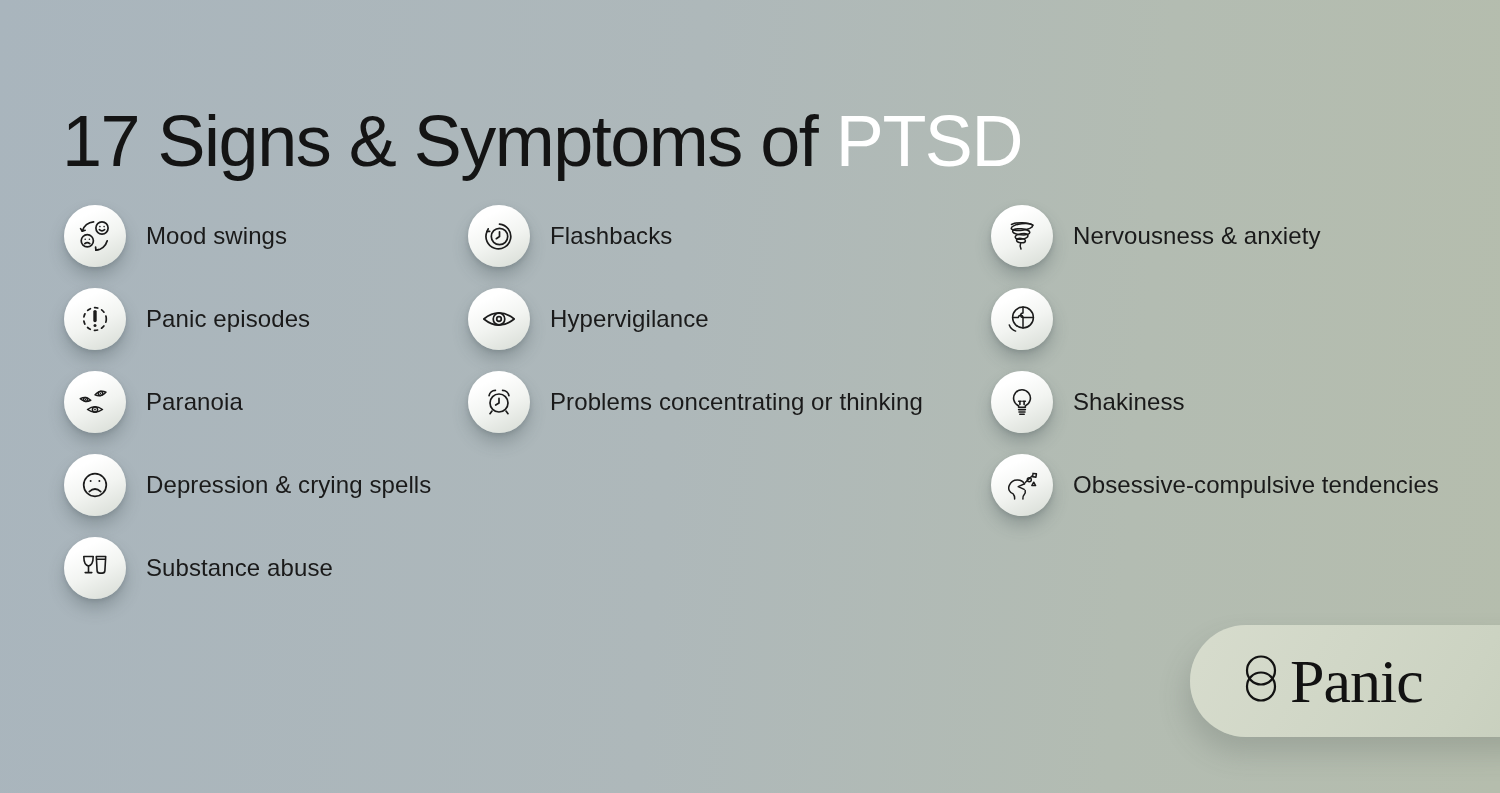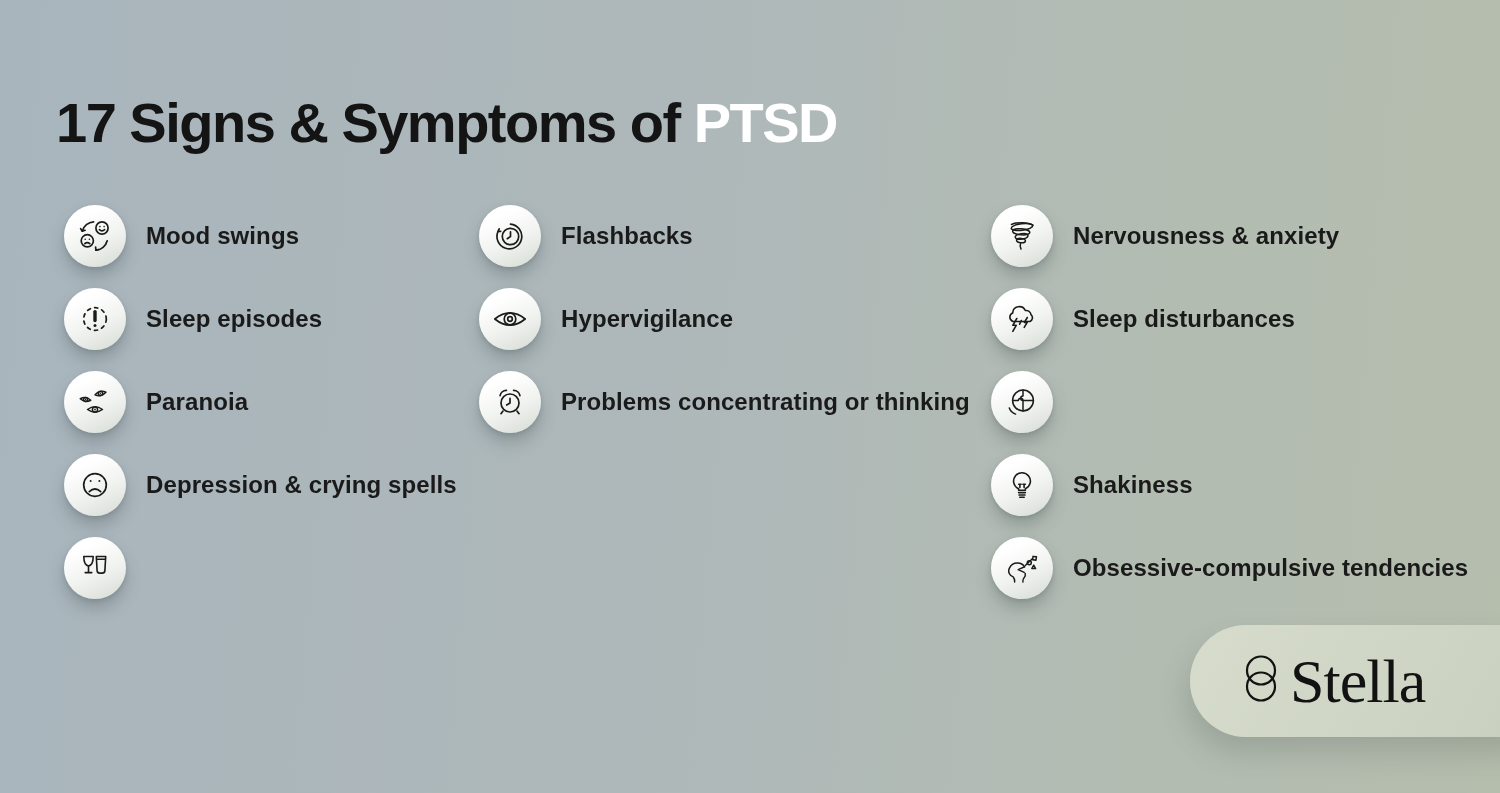--- a/index.html
+++ b/index.html
@@ -4,38 +4,38 @@
 <style>
   html,body{margin:0;padding:0;}
   .stage{
     position:relative;
     width:1500px;height:793px;
     overflow:hidden;
     background:linear-gradient(95deg,#a9b5bd 0%,#aeb8ba 45%,#b3bcb2 75%,#b5bdad 100%);
     font-family:"Liberation Sans",sans-serif;
   }
   .title{
-    position:absolute;left:56px;top:56px;
-    font-size:56px;font-weight:700;letter-spacing:-1.5px;line-height:1.05;
+    position:absolute;left:62px;top:56px;
+    font-size:72px;font-weight:400;letter-spacing:-1.5px;line-height:1.05;
     color:#141414;white-space:nowrap;
   }
   .title .hl{color:#ffffff;}
   .col{position:absolute;top:205px;}
   .col1{left:64px;}
-  .col2{left:479px;}
+  .col2{left:468px;}
   .col3{left:991px;text-align:right;}
   .item{display:flex;align-items:center;margin-bottom:21px;height:62px;}
   .circle{
     width:62px;height:62px;border-radius:50%;
     background:linear-gradient(155deg,#ffffff 22%,#f2f4f1 55%,#d6dbd4 100%);
     box-shadow:0 10px 16px rgba(62,74,78,0.28),0 2px 4px rgba(62,74,78,0.18);
     display:flex;align-items:center;justify-content:center;flex:0 0 auto;
   }
   .label{
-    margin-left:20px;font-size:24px;color:#1a1a1a;white-space:nowrap;letter-spacing:.1px;font-weight:bold;
+    margin-left:20px;font-size:24px;color:#1a1a1a;white-space:nowrap;letter-spacing:.1px;
   }
   .icon-svg{display:block;}
   .brand-pill{
     position:absolute;left:1190px;top:625px;width:380px;height:112px;
     border-radius:56px;
     background:linear-gradient(120deg,#d7dccd 0%,#ccd3c2 70%,#c6cdbb 100%);
     box-shadow:-4px 16px 28px rgba(72,82,76,0.22);
     display:flex;align-items:center;padding-left:52px;box-sizing:border-box;
   }
   .brand-name{
@@ -74,21 +74,21 @@
 
 
     <div class="item">
       <span class="circle">
         <svg class="icon-svg" viewBox="0 0 38 38" width="38" height="38" fill="none" stroke="#1b1b1b" stroke-width="1.7" stroke-linecap="round" stroke-linejoin="round">
           <circle cx="19" cy="19" r="11.3" stroke-dasharray="3.2 4.3"></circle>
           <path d="M19 11.6 V20.6" stroke-width="3.4"></path>
           <circle cx="19" cy="25.6" r="1.5" fill="#1b1b1b" stroke="none"></circle>
         </svg>
       </span>
-      <span class="label">Sleep episodes</span>
+      <span class="label">Panic episodes</span>
     </div>
 
     <div class="item">
       <span class="circle">
         <svg class="icon-svg" viewBox="0 0 38 38" width="38" height="38" fill="none" stroke="#1b1b1b" stroke-width="1.5" stroke-linecap="round" stroke-linejoin="round">
           <g transform="rotate(-14 24.5 10.5)">
             <path d="M18.8 10.5 Q24.5 6.5 30.2 10.5 Q24.5 14.5 18.8 10.5 Z"></path>
             <circle cx="24.5" cy="10.5" r="2.2"></circle>
               <circle cx="24.5" cy="10.5" r=".7" fill="#1b1b1b" stroke="none"></circle>
           </g>
@@ -119,20 +119,21 @@
 
     <div class="item">
       <span class="circle">
         <svg class="icon-svg" viewBox="0 0 38 38" width="38" height="38" fill="none" stroke="#1b1b1b" stroke-width="1.6" stroke-linecap="round" stroke-linejoin="round">
           <path d="M7.8 7.5 H17.2 C17.2 13 15.4 16.4 12.5 17 C9.6 16.4 7.8 13 7.8 7.5 Z"></path>
           <path d="M12.5 17 V23.6 M9.2 23.6 H15.8"></path>
           <path d="M20.3 7.5 H29.7 L28.9 21.6 A2.7 2.7 0 0 1 26.2 24.1 H23.8 A2.7 2.7 0 0 1 21.1 21.6 Z"></path>
           <path d="M20.7 10.3 H29.3"></path>
         </svg>
       </span>
+      <span class="label">Substance abuse</span>
     </div>
 
   </div>
 
   <div class="col col2">
 
     <div class="item">
       <span class="circle">
         <svg class="icon-svg" viewBox="0 0 38 38" width="38" height="38" fill="none" stroke="#1b1b1b" stroke-width="1.7" stroke-linecap="round" stroke-linejoin="round">
           <circle cx="19.5" cy="19.5" r="8.2"></circle>
@@ -181,31 +182,20 @@
           <ellipse cx="19" cy="10" rx="10.8" ry="3.3" transform="rotate(-7 19 10)"></ellipse>
           <ellipse cx="18.2" cy="14.8" rx="8.6" ry="3" transform="rotate(5 18.2 14.8)"></ellipse>
           <ellipse cx="18.6" cy="19.4" rx="6.4" ry="2.7" transform="rotate(-9 18.6 19.4)"></ellipse>
           <ellipse cx="18" cy="23.6" rx="4.4" ry="2.2" transform="rotate(6 18 23.6)"></ellipse>
           <path d="M17.6 26.5 q-1.2 2.8 0.4 5.5"></path>
         </svg>
       </span>
       <span class="label">Nervousness &amp; anxiety</span>
     </div>
 
-    <div class="item">
-      <span class="circle">
-        <svg class="icon-svg" viewBox="0 0 38 38" width="38" height="38" fill="none" stroke="#1b1b1b" stroke-width="1.6" stroke-linecap="round" stroke-linejoin="round">
-          <path d="M10 21.5 H26.9 A4.1 4.1 0 0 0 28 14.6 A5 5 0 0 0 22.3 10.5 A6.6 6.6 0 0 0 9.7 12.9 A4.6 4.6 0 0 0 10 21.5 Z"></path>
-          <path d="M13.8 18.5 L9.8 25.3 H13.2 L9.8 31.4"></path>
-          <path d="M24.3 17.5 L21.4 22.4 H24.2 L21.2 27.4"></path>
-          <path d="M18.3 20.5 L16.6 24.2"></path>
-        </svg>
-      </span>
-      <span class="label">Sleep disturbances</span>
-    </div>
 
     <div class="item">
       <span class="circle">
         <svg class="icon-svg" viewBox="0 0 38 38" width="38" height="38" fill="none" stroke="#1b1b1b" stroke-width="1.5" stroke-linecap="round" stroke-linejoin="round">
           <circle cx="20" cy="17.5" r="10.4"></circle>
           <path d="M20 7.1 V12.9 a2.3 2.3 0 1 0 0 4.6 V27.9"></path>
           <path d="M9.6 17.5 H15.4 a2.3 2.3 0 1 1 4.6 0 H30.4"></path>
           <path d="M8.3 22.5 a10.4 10.4 0 0 0 6.3 6.2" transform="translate(-2 2.4)"></path>
         </svg>
       </span>
@@ -239,16 +229,16 @@
 
   </div>
 
   <div class="brand-pill">
     <span>
       <svg viewBox="0 0 38 48" width="38" height="48" fill="none" stroke="#121212" stroke-width="2.2">
         <circle cx="19" cy="15.5" r="14"></circle>
         <circle cx="19" cy="31.5" r="14"></circle>
       </svg>
     </span>
-    <span class="brand-name">Stella</span>
+    <span class="brand-name">Panic</span>
   </div>
 
 </div>
 
 </body></html>

